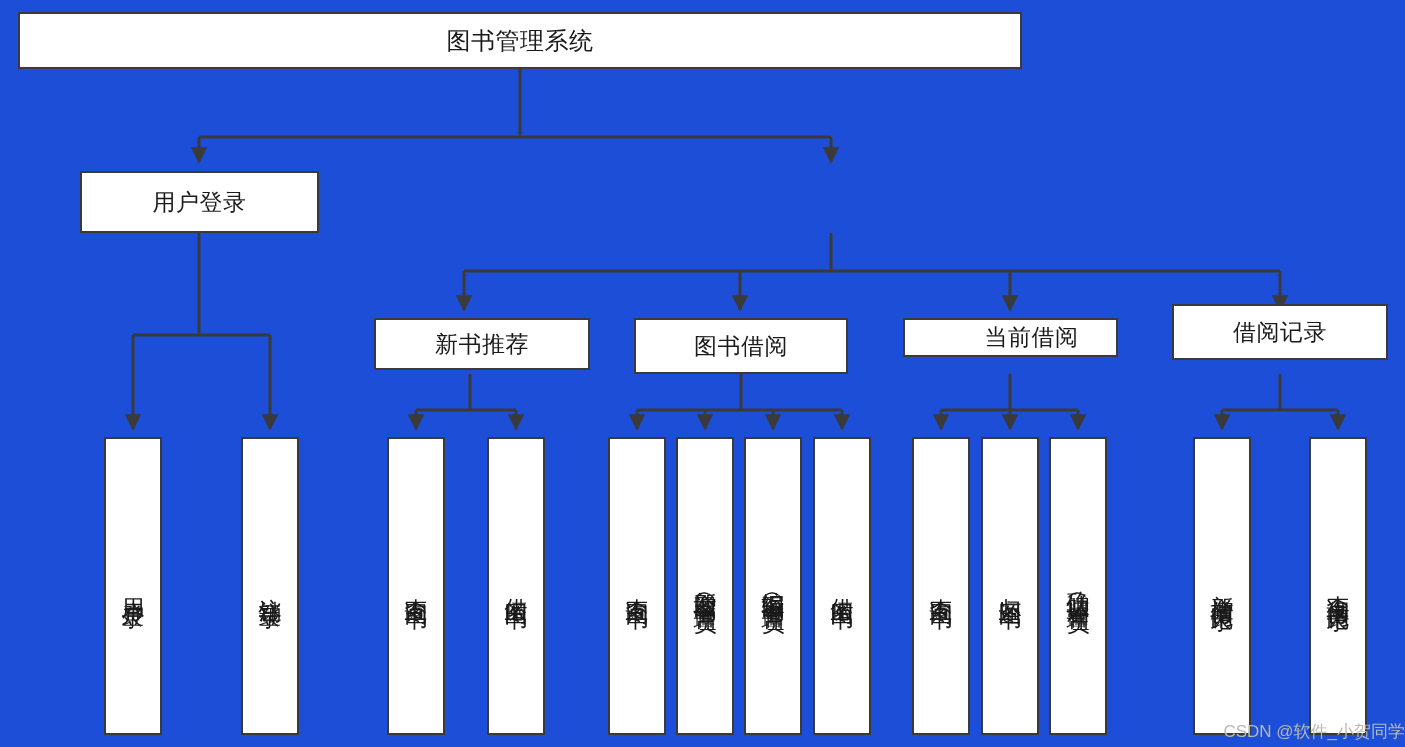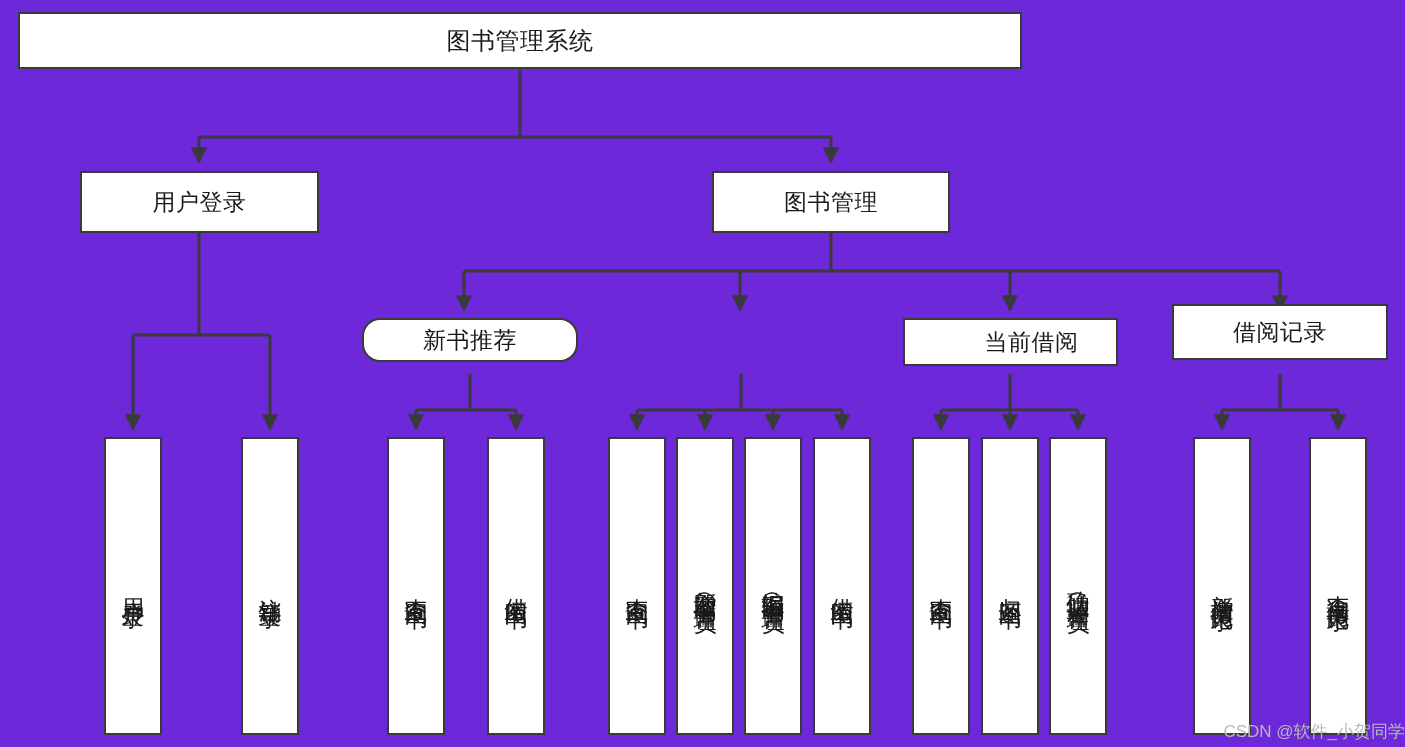--- a/index.html
+++ b/index.html
@@ -7,21 +7,21 @@
     padding: 0;
     background: #ffffff;
   }
   body {
     font-family: "Liberation Sans", "DejaVu Sans", sans-serif;
   }
   #canvas {
     position: relative;
     width: 1405px;
     height: 747px;
-    background: #6d28d9;
+    background: #1d4ed8;
     overflow: hidden;
   }
   #connectors {
     position: absolute;
     left: 0;
     top: 0;
     width: 1405px;
     height: 747px;
     pointer-events: none;
   }
@@ -128,28 +128,28 @@
     </g>
   </svg>
 
   <div class="node root horiz" style="left:18px; top:12px; width:1004px; height:57px;">
     <span class="label">图书管理系统</span>
   </div>
 
   <div class="node horiz" style="left:80px; top:171px; width:239px; height:62px;">
     <span class="label">用户登录</span>
   </div>
-  <div class="node horiz" style="left:712px; top:171px; width:238px; height:62px;">
-    <span class="label">图书管理</span>
-  </div>
-
-  <div class="node horiz" style="left:362px; top:318px; width:216px; height:44px;border-radius:18px;">
+
+  <div class="node horiz" style="left:374px; top:318px; width:216px; height:52px;">
     <span class="label">新书推荐</span>
   </div>
-  <div class="node horiz" style="left:903px; top:318px; width:215px; height:48px;padding-left:42px;">
+  <div class="node horiz" style="left:634px; top:318px; width:214px; height:56px;">
+    <span class="label">图书借阅</span>
+  </div>
+  <div class="node horiz" style="left:903px; top:318px; width:215px; height:39px;padding-left:42px;">
     <span class="label">当前借阅</span>
   </div>
   <div class="node horiz" style="left:1172px; top:304px; width:216px; height:56px;">
     <span class="label">借阅记录</span>
   </div>
 
   <div class="node vert" style="left:104px; top:437px; width:58px; height:298px;">
     <span class="label">用户登录</span>
   </div>
   <div class="node vert" style="left:241px; top:437px; width:58px; height:298px;">

